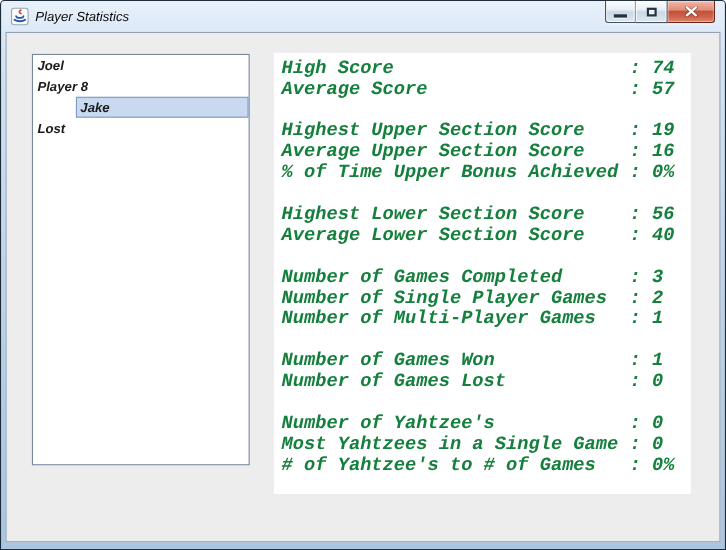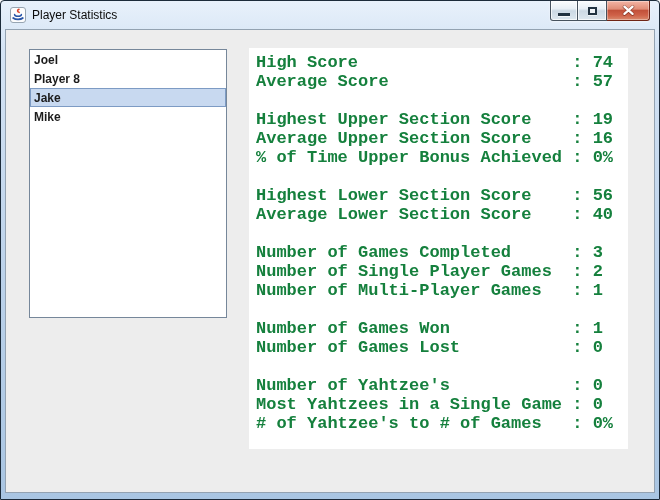--- a/index.html
+++ b/index.html
@@ -1,45 +1,45 @@
 <!DOCTYPE html>
 <html><head>
 <meta charset="utf-8">
 <style>
   html,body{margin:0;padding:0;width:660px;height:500px;overflow:hidden;
     font-family:"Liberation Sans",sans-serif;background:#fff;}
   .window{position:absolute;inset:0;box-sizing:border-box;
     border:1px solid #1c2b3a;border-radius:4px 4px 0 0;
-    background:linear-gradient(180deg,#e8f1fb 0%,#d4e3f4 10%,#bcd2ea 55%,#a9c5e2 100%);}
+    background:linear-gradient(180deg,#e8f1fb 0%,#d4e3f4 10%,#bcd2ea 55%,#a9c5e2 100%);font-style:italic;}
   .titlebar{position:absolute;left:1px;right:1px;top:1px;height:27px;}
   .app-icon{position:absolute;left:7px;top:4px;width:18px;height:18px;}
   .window-title{position:absolute;left:30px;top:6px;font-size:12px;color:#0b0b0b;}
   .winbtns{position:absolute;top:-1px;right:8px;display:flex;height:20px;
     filter:drop-shadow(0 1px 1px rgba(255,255,255,0.55));}
   .winbtn{height:20px;box-sizing:border-box;border:1px solid #46525e;border-top:none;
     background:linear-gradient(180deg,#fbfdfe 0%,#e9f0f6 40%,#ccd9e4 52%,#dde7ef 100%);
     box-shadow:inset 0 0 0 1px rgba(255,255,255,0.7);
     display:flex;align-items:center;justify-content:center;cursor:pointer;}
   .winbtn.min{width:28px;border-radius:0 0 0 3px;}
   .winbtn.max{width:29px;border-left:none;}
   .winbtn.close{width:43px;border-left:none;border-radius:0 0 3px 0;border-color:#6e2416;
     background:linear-gradient(180deg,#f3b5a5 0%,#e08d77 42%,#c2513a 50%,#cf6249 75%,#d98a6d 100%);
     box-shadow:inset 0 0 0 1px rgba(255,255,255,0.35);}
   .glyph-min{width:12px;height:3px;background:#223341;margin-top:8px;
     box-shadow:0 1px 0 rgba(255,255,255,0.75);}
   .glyph-max{width:9px;height:8px;box-sizing:border-box;border:2px solid #223341;
     background:rgba(255,255,255,0.65);box-shadow:0 1px 0 rgba(255,255,255,0.6);}
   .client{position:absolute;left:4px;right:4px;top:28px;bottom:6px;
     background:#ededed;border:1px solid #93a2b1;box-sizing:border-box;}
-  .player-list{position:absolute;left:23px;top:19px;width:198px;height:269px;
+  .player-list{position:absolute;left:23px;top:19px;width:198px;height:374px;
     box-sizing:border-box;border:1px solid #76879a;background:#ffffff;cursor:default;}
   .list-item{height:19px;line-height:18px;box-sizing:border-box;padding-left:3px;
     font-weight:bold;font-size:12px;color:#1c1c1c;border:1px solid transparent;
     white-space:nowrap;overflow:hidden;}
-  .list-item.selected{background:#c8d9f0;border-color:#7d9bc4;}
+  .list-item.selected{background:#c8d9f0;border-color:#7d9bc4;margin-left:39px;}
   .stats-area{position:absolute;left:243px;top:18px;width:379px;height:401px;
     box-sizing:border-box;background:#ffffff;padding:5px 0 0 7px;overflow:hidden;
     font-family:"Liberation Mono",monospace;font-weight:bold;font-size:17px;
     line-height:19px;color:#15803d;white-space:pre;cursor:text;}
 </style>
 </head>
 <body>
 
 <div class="window">
   <div class="titlebar">
@@ -66,21 +66,21 @@
         </svg>
       </div>
     </div>
   </div>
 
   <div class="client">
     <div class="player-list">
         <div class="list-item">Joel</div>
         <div class="list-item">Player 8</div>
         <div class="list-item selected">Jake</div>
-        <div class="list-item">Mike</div>
+        <div class="list-item">Lost</div>
       </div>
     <div class="stats-area">High Score                     : 74
 Average Score                  : 57
 
 Highest Upper Section Score    : 19
 Average Upper Section Score    : 16
 % of Time Upper Bonus Achieved : 0%
 
 Highest Lower Section Score    : 56
 Average Lower Section Score    : 40

